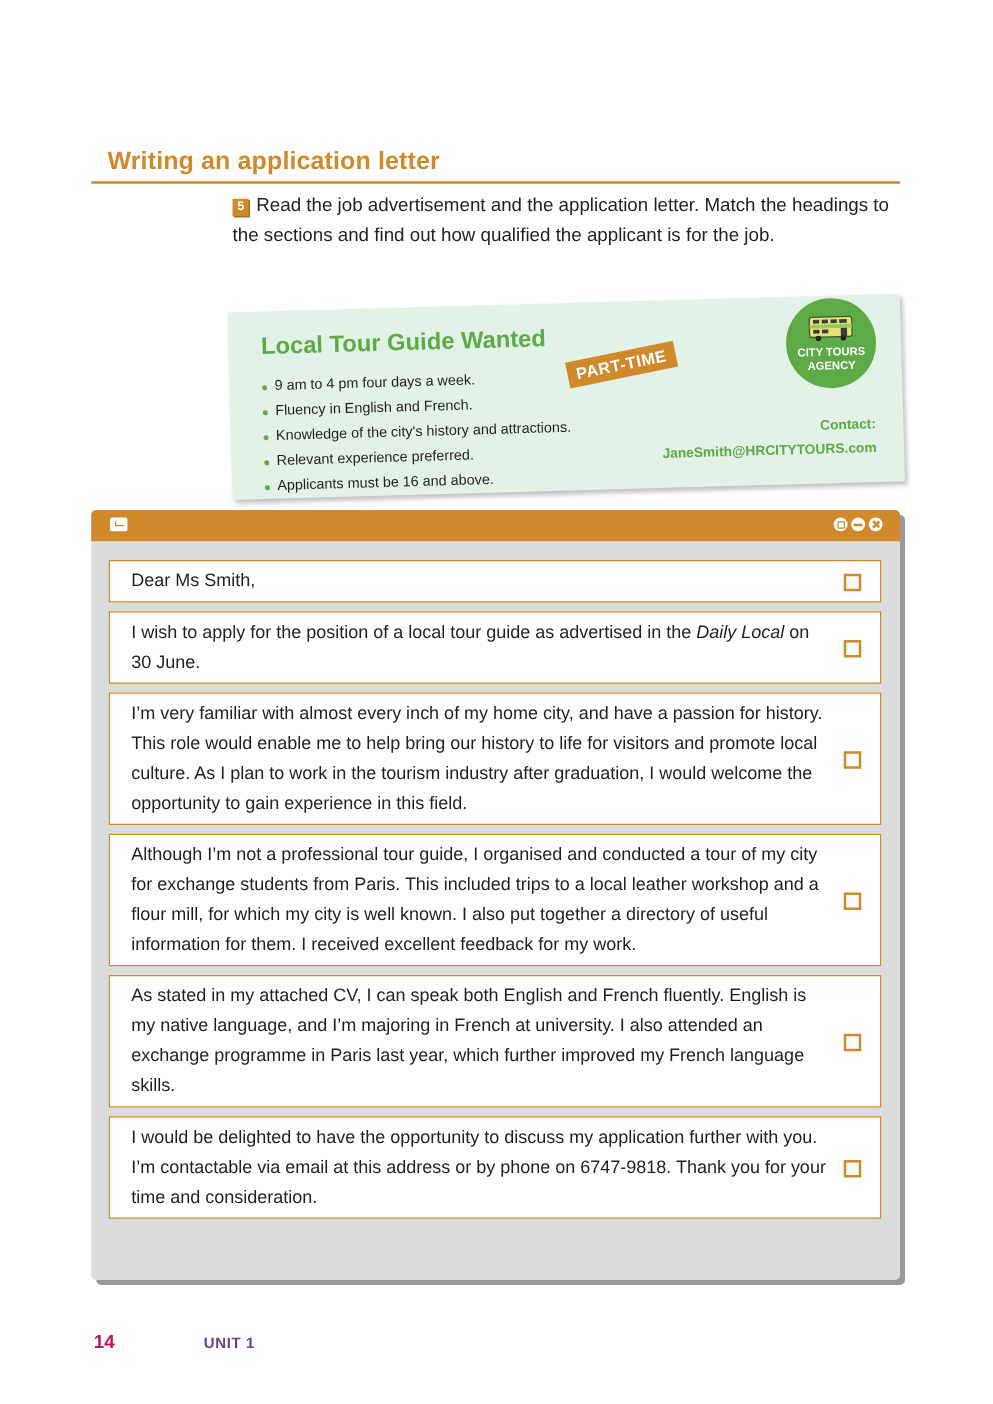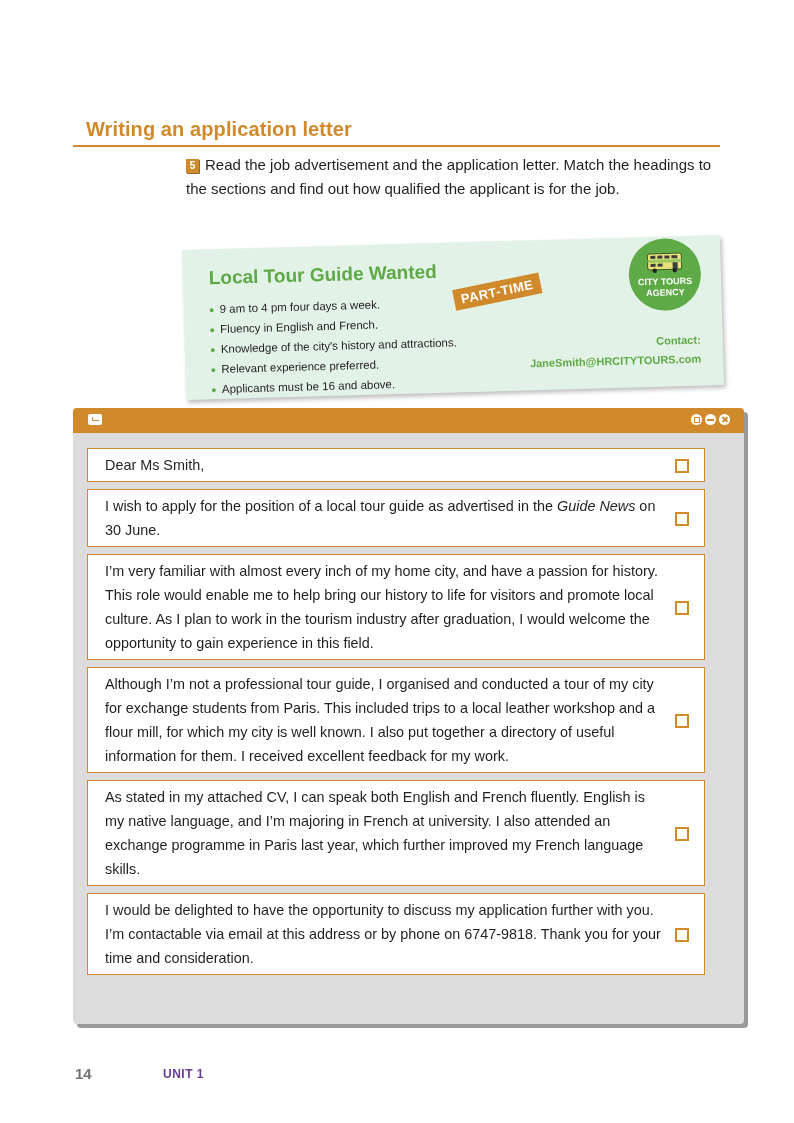--- a/index.html
+++ b/index.html
@@ -18,38 +18,38 @@
   .advert-list { position: absolute; left: 24px; top: 50px; margin: 0; padding: 0; list-style: none; font-family: "Liberation Sans", sans-serif; font-size: 11.5px; line-height: 20px; color: #231f20; }
   .advert-list li { position: relative; padding-left: 12px; }
   .advert-list li::before { content: ""; position: absolute; left: 2px; top: 9px; width: 4px; height: 4px; border-radius: 50%; background: #5eaa46; }
   .badge { position: absolute; left: 270px; top: 40px; background: #d08a2c; color: #fff; font-family: "Liberation Sans", sans-serif; font-weight: bold; font-size: 13px; padding: 3px 7px; transform: rotate(-10deg); letter-spacing: 0.5px; }
   .contact { position: absolute; right: 22px; top: 95px; text-align: right; font-family: "Liberation Sans", sans-serif; font-size: 11px; line-height: 19px; color: #5eaa46; font-weight: bold; }
   .logo { position: absolute; left: 446px; top: 2px; width: 72px; height: 72px; border-radius: 50%; background: #5eaa46; color: #fff; text-align: center; }
   .logo-bus { position: absolute; left: 16px; top: 11px; width: 40px; height: 24px; }
   .logo-text { position: absolute; left: 0; right: 0; top: 38px; font-family: "Liberation Sans", sans-serif; font-weight: bold; font-size: 9px; line-height: 11px; color: #fff; }
 
   
-  .window { position: absolute; left: 73px; top: 408px; width: 647px; height: 616px; background: #dcdcdc; border-radius: 4px; box-shadow: 4px 4px 0 #9a9a9a; padding-left: 24px; }
+  .window { position: absolute; left: 73px; top: 408px; width: 647px; height: 616px; background: #dcdcdc; border-radius: 4px; box-shadow: 4px 4px 0 #9a9a9a; }
   .window-bar { position: absolute; left: 0; top: 0; width: 100%; height: 25px; background: #d08a2c; border-radius: 4px 4px 0 0; }
   .win-icon { position: absolute; left: 15px; top: 6px; width: 14px; height: 11px; background: #fff; border-radius: 2px; }
   .win-icon::after { content: ""; position: absolute; left: 4px; top: 3px; width: 6px; height: 3px; border-left: 1.5px solid #d08a2c; border-bottom: 1.5px solid #d08a2c; }
   .win-controls { position: absolute; right: 14px; top: 6px; display: flex; gap: 3px; }
   .win-btn { width: 11px; height: 11px; border-radius: 50%; background: #fff; position: relative; cursor: pointer; }
   .win-btn.restore::after { content: ""; position: absolute; left: 3px; top: 3px; width: 4px; height: 4px; border: 1px solid #d08a2c; }
   .win-btn.minimize::after { content: ""; position: absolute; left: 2px; top: 5px; width: 7px; height: 2px; background: #d08a2c; }
   .win-btn.close::before, .win-btn.close::after { content: ""; position: absolute; left: 5px; top: 2px; width: 1.5px; height: 7px; background: #d08a2c; }
   .win-btn.close::before { transform: rotate(45deg); }
   .win-btn.close::after { transform: rotate(-45deg); }
 
   .sections { position: absolute; left: 14px; top: 40px; width: 618px; }
   .section { position: relative; background: #fff; border: 1.5px solid #d08a2c; margin-bottom: 7px; padding: 4px 40px 4px 17px; font-family: "Liberation Sans", sans-serif; font-size: 14.4px; line-height: 24px; color: #231f20; box-sizing: border-box; }
   .section .checkbox { position: absolute; right: 15px; top: 50%; margin-top: -6px; width: 10px; height: 10px; border: 2px solid #d08a2c; background: #fff; cursor: pointer; }
   .section p { margin: 0; }
 
-  .page-num { position: absolute; left: 75px; top: 1065px; font-family: "Liberation Sans", sans-serif; font-weight: bold; font-size: 15px; color: #737373; }
+  .page-num { position: absolute; left: 75px; top: 1065px; font-family: "Liberation Sans", sans-serif; font-weight: bold; font-size: 15px; color: #be185d; }
   .unit-label { position: absolute; left: 127px; top: 1067px; font-family: "Liberation Sans", sans-serif; font-weight: bold; font-size: 12px; color: #6a3d91; letter-spacing: 0.5px; margin-left: 36px; }
 </style>
 </head>
 <body>
 
 <div class="section-title">Writing an application letter</div>
 <div class="section-rule"></div>
 
 <div class="instruction">
   <span class="instr-num">5</span><span class="instruction-text">Read the job advertisement and the application letter. Match the headings to the sections and find out how qualified the applicant is for the job.</span>
@@ -98,21 +98,21 @@
       <div class="win-btn minimize"></div>
       <div class="win-btn close"></div>
     </div>
   </div>
   <div class="sections">
     <div class="section">
       <p>Dear Ms Smith,</p>
       <div class="checkbox"></div>
     </div>
     <div class="section">
-      <p id="opening-text">I wish to apply for the position of a local tour guide as advertised in the <em>Guide News</em> on 30 June.</p>
+      <p id="opening-text">I wish to apply for the position of a local tour guide as advertised in the <em>Daily Local</em> on 30 June.</p>
       <div class="checkbox"></div>
     </div>
     <div class="section">
       <p>I’m very familiar with almost every inch of my home city, and have a passion for history. This role would enable me to help bring our history to life for visitors and promote local culture. As I plan to work in the tourism industry after graduation, I would welcome the opportunity to gain experience in this field.</p>
       <div class="checkbox"></div>
     </div>
     <div class="section">
       <p>Although I’m not a professional tour guide, I organised and conducted a tour of my city for exchange students from Paris. This included trips to a local leather workshop and a flour mill, for which my city is well known. I also put together a directory of useful information for them. I received excellent feedback for my work.</p>
       <div class="checkbox"></div>
     </div>

